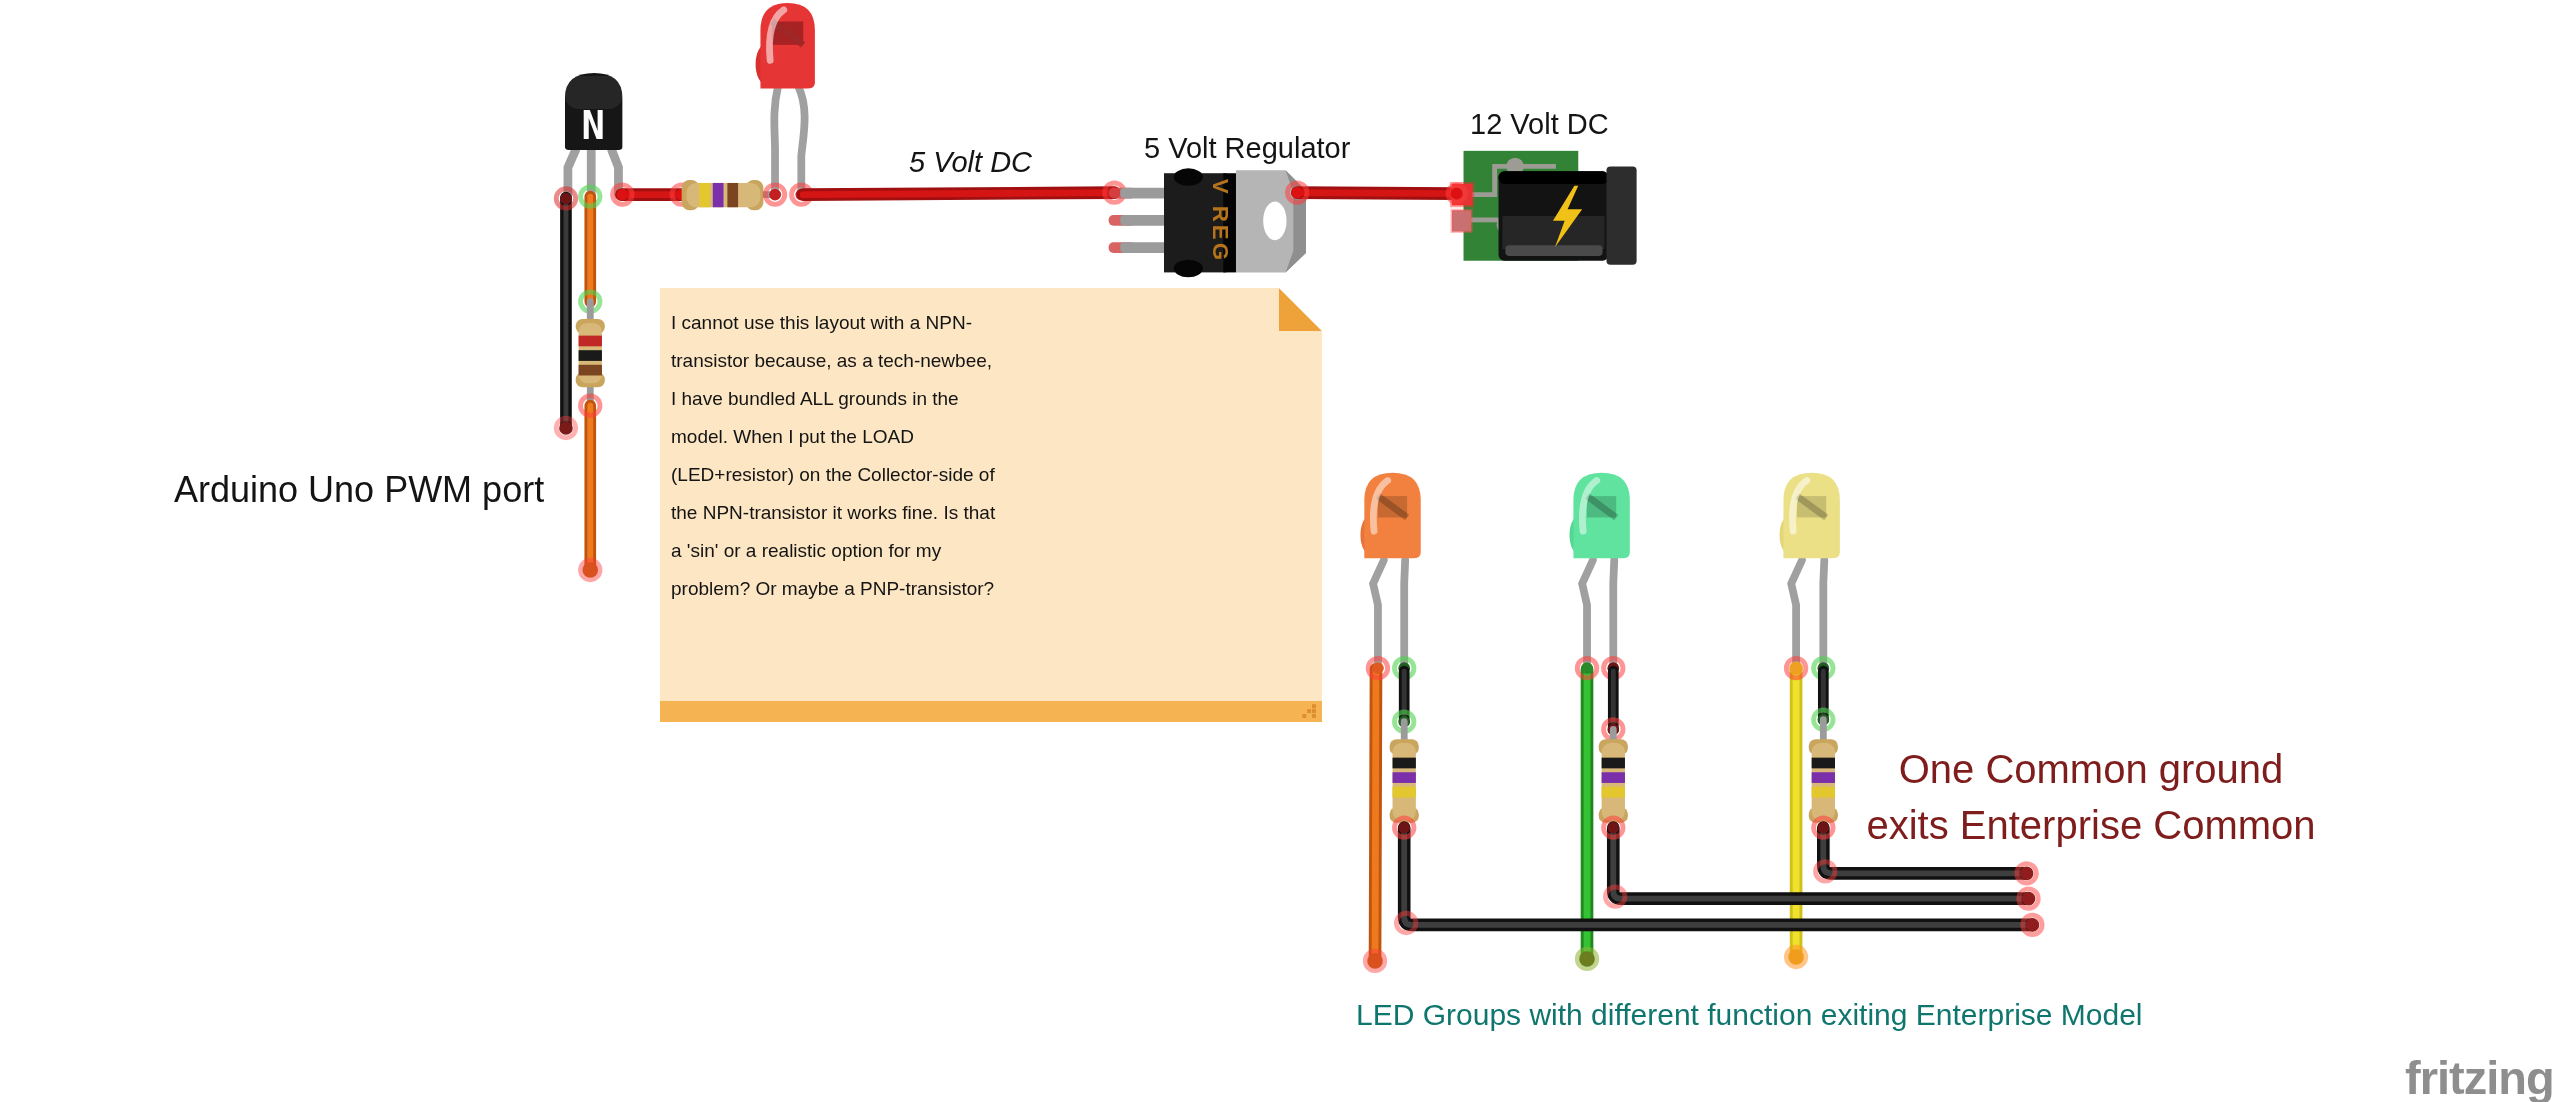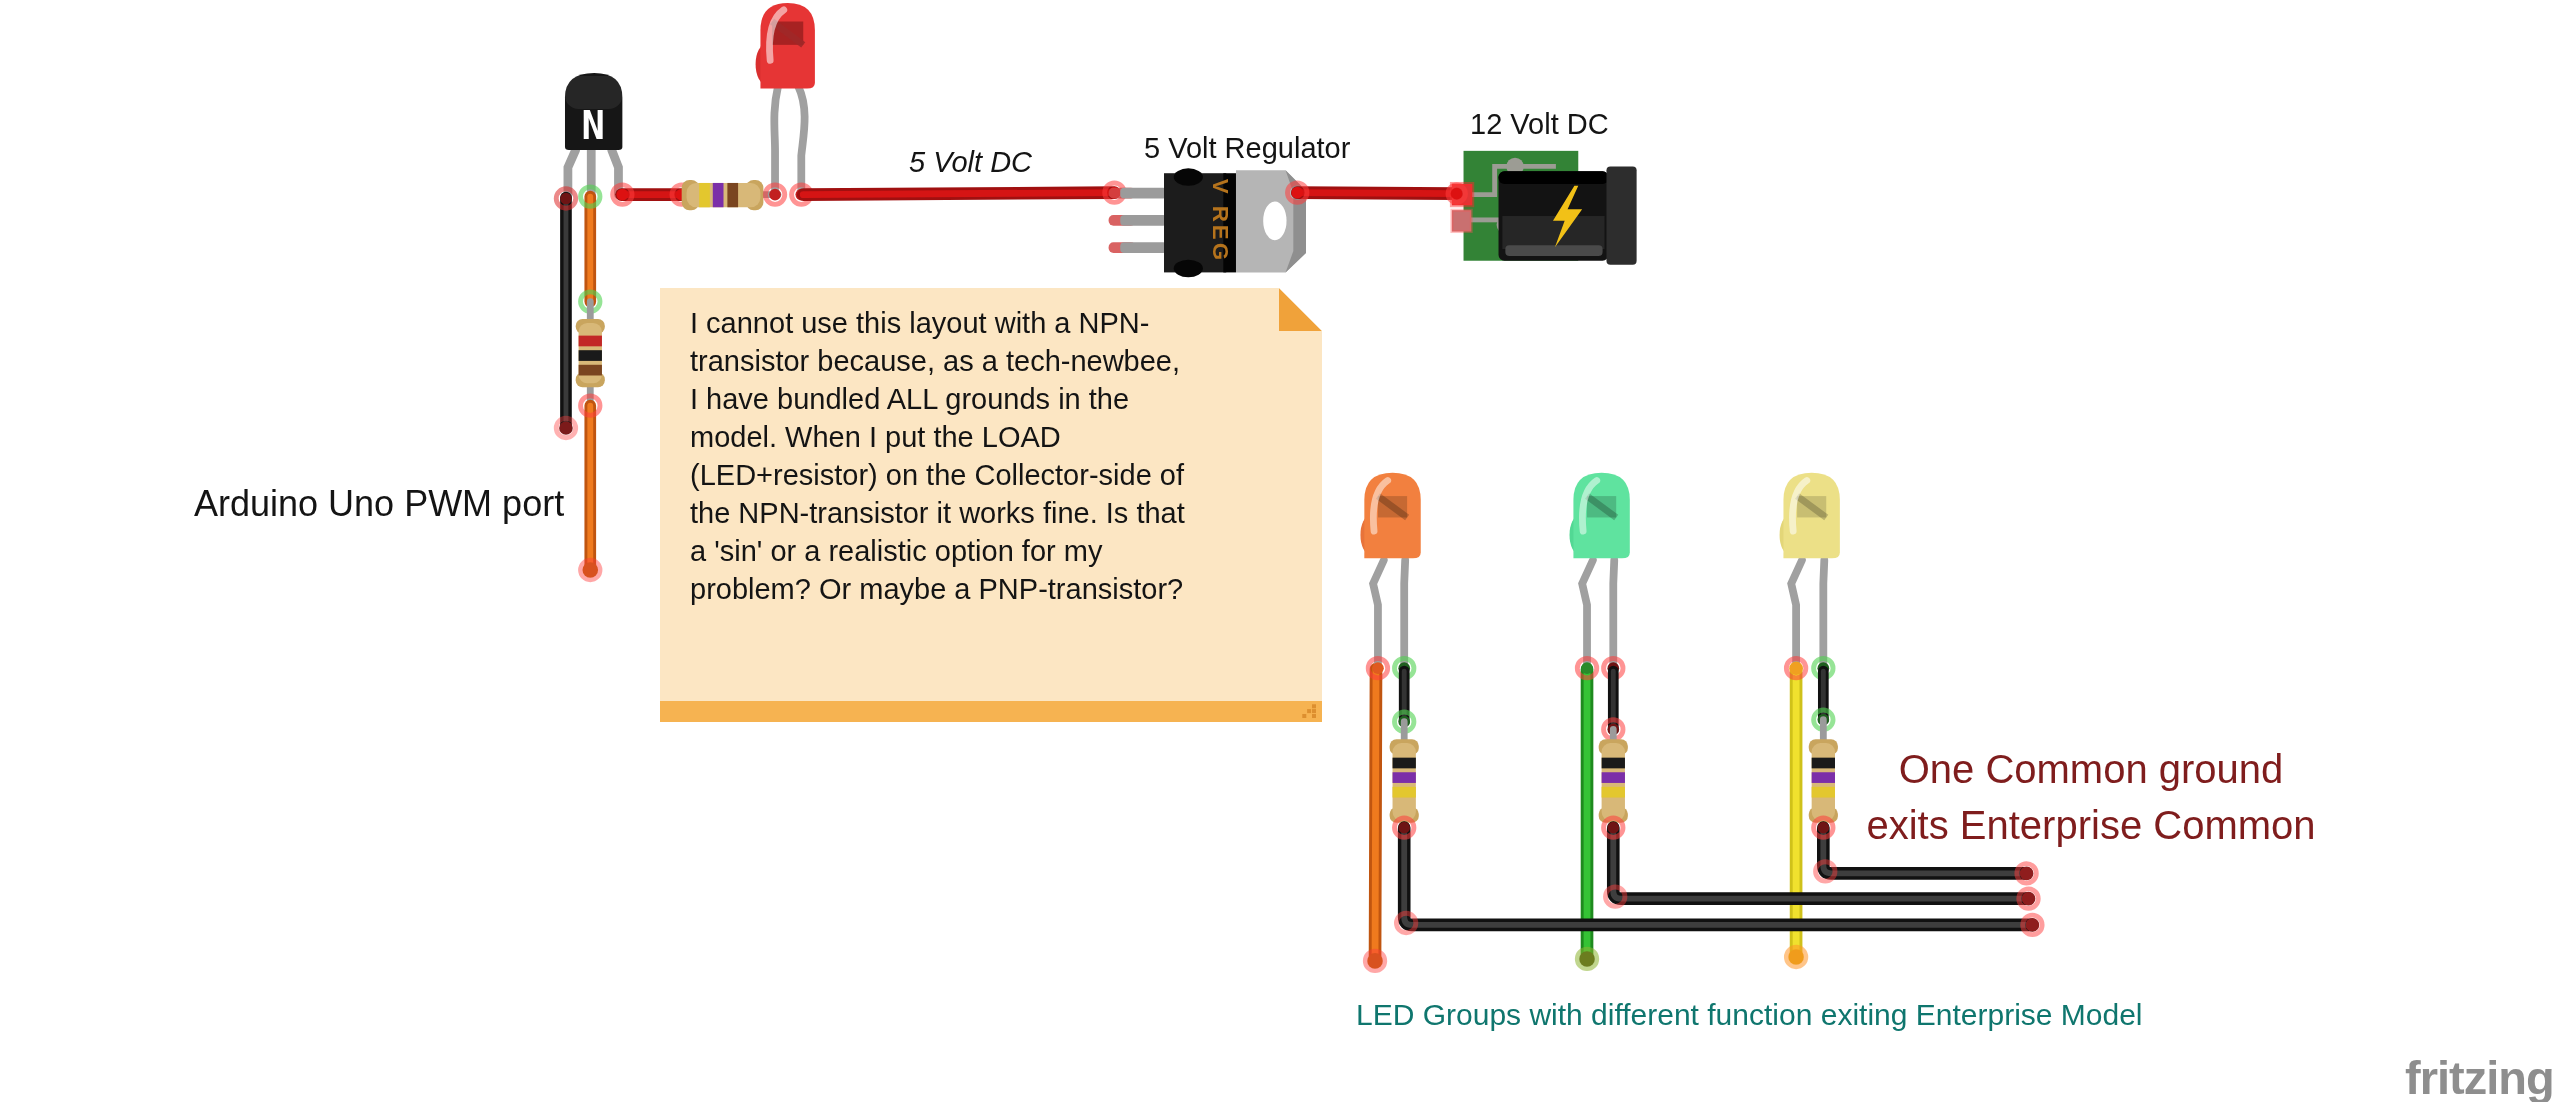--- a/index.html
+++ b/index.html
@@ -9,21 +9,21 @@
   .lbl{position:absolute;color:#141414;white-space:nowrap;}
   .lbl-med{font-size:29px;}
   .lbl-big{font-size:36px;}
   #note{position:absolute;left:660px;top:288px;width:662px;height:434px;
         background:#fce6c3;clip-path:polygon(0 0,calc(100% - 43px) 0,100% 43px,100% 100%,0 100%);}
   #note .fold{position:absolute;top:0;right:0;width:43px;height:43px;background:#f0a23a;
         clip-path:polygon(0 0,100% 100%,0 100%);}
   #note .bar{position:absolute;left:0;bottom:0;width:100%;height:21.4px;background:#f6b351;}
   #note .grip{position:absolute;right:5.8px;bottom:3.9px;width:3.9px;height:3.9px;background:#dd8f2f;
         box-shadow:-9.7px 0 #dd8f2f,0 -4.9px #dd8f2f,-4.9px -4.9px #dd8f2f,0 -9.7px #dd8f2f;}
-  #note .txt{position:absolute;left:30px;top:15.6px;font-size:29px;line-height:38px;color:#141414;}
+  #note .txt{position:absolute;left:11px;top:15.6px;font-size:19px;line-height:38px;color:#141414;}
   #note .txt div{white-space:nowrap;}
   #ground-label{position:absolute;left:1848px;top:741px;width:486px;text-align:center;
         font-size:40px;line-height:56px;color:#7f1d1d;}
   #caption{position:absolute;left:1356px;top:998px;font-size:30px;color:#0f766e;white-space:nowrap;}
   #logo{position:absolute;left:2405px;top:1050px;font-size:47px;font-weight:bold;
         color:#8e8e8e;letter-spacing:-1px;white-space:nowrap;}
 </style>
 </head>
 <body>
 
@@ -287,21 +287,21 @@
     <circle cx="1444" cy="851" r="6" fill="#6e1414"></circle>
     <circle cx="1446" cy="949" r="10" fill="none" stroke="rgba(255,60,60,0.45)" stroke-width="5"></circle>
     <circle cx="2090" cy="951" r="10" fill="none" stroke="rgba(255,60,60,0.5)" stroke-width="5"></circle>
     <circle cx="2090" cy="951" r="7" fill="#8f1d1d"></circle>
   </g>
 </svg>
 
 <div class="lbl lbl-med" style="left:909px;top:146px;font-style:italic;">5 Volt DC</div>
 <div class="lbl lbl-med" style="left:1144px;top:132px;">5 Volt Regulator</div>
 <div class="lbl lbl-med" style="left:1470px;top:108px;">12 Volt DC</div>
-<div class="lbl lbl-big" style="left:174px;top:483px;margin-left:20px;">Arduino Uno PWM port</div>
+<div class="lbl lbl-big" style="left:174px;top:469px;">Arduino Uno PWM port</div>
 
 <div id="ground-label">
   <div>One Common ground</div>
   <div>exits Enterprise Common</div>
 </div>
 
 <div id="caption">LED Groups with different function exiting Enterprise Model</div>
 
 <div id="note">
   <div class="fold"></div>

